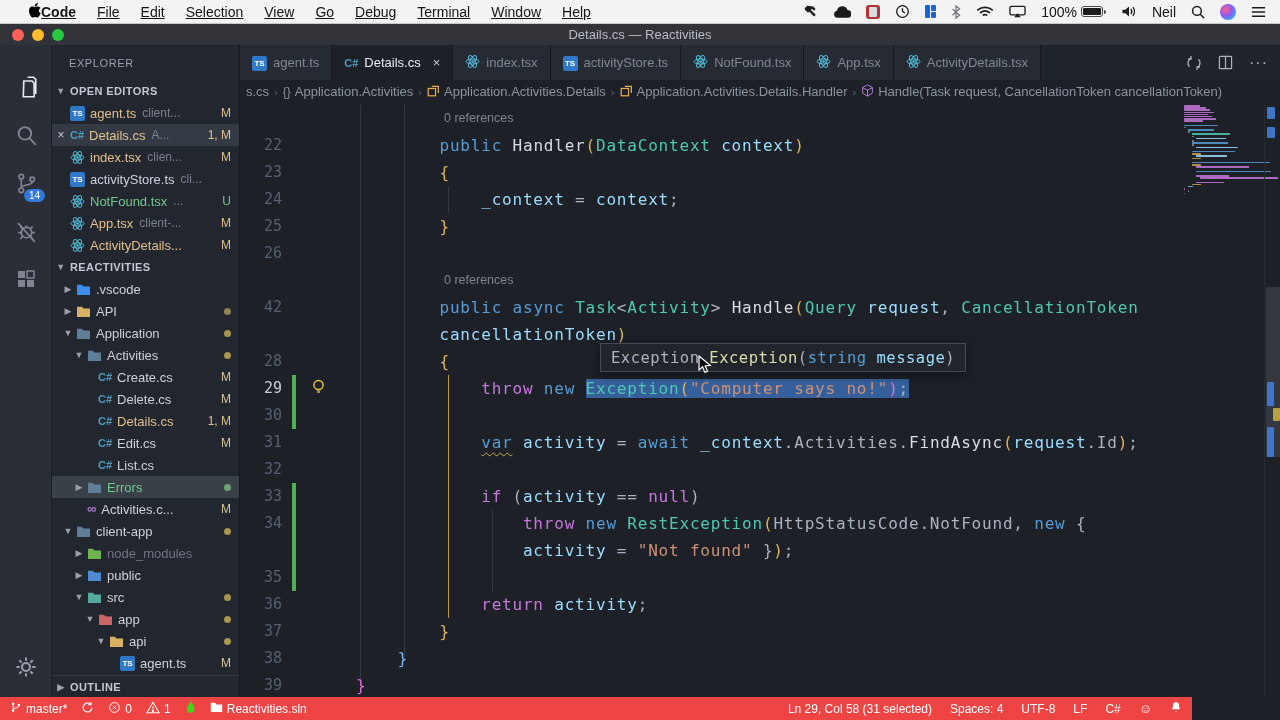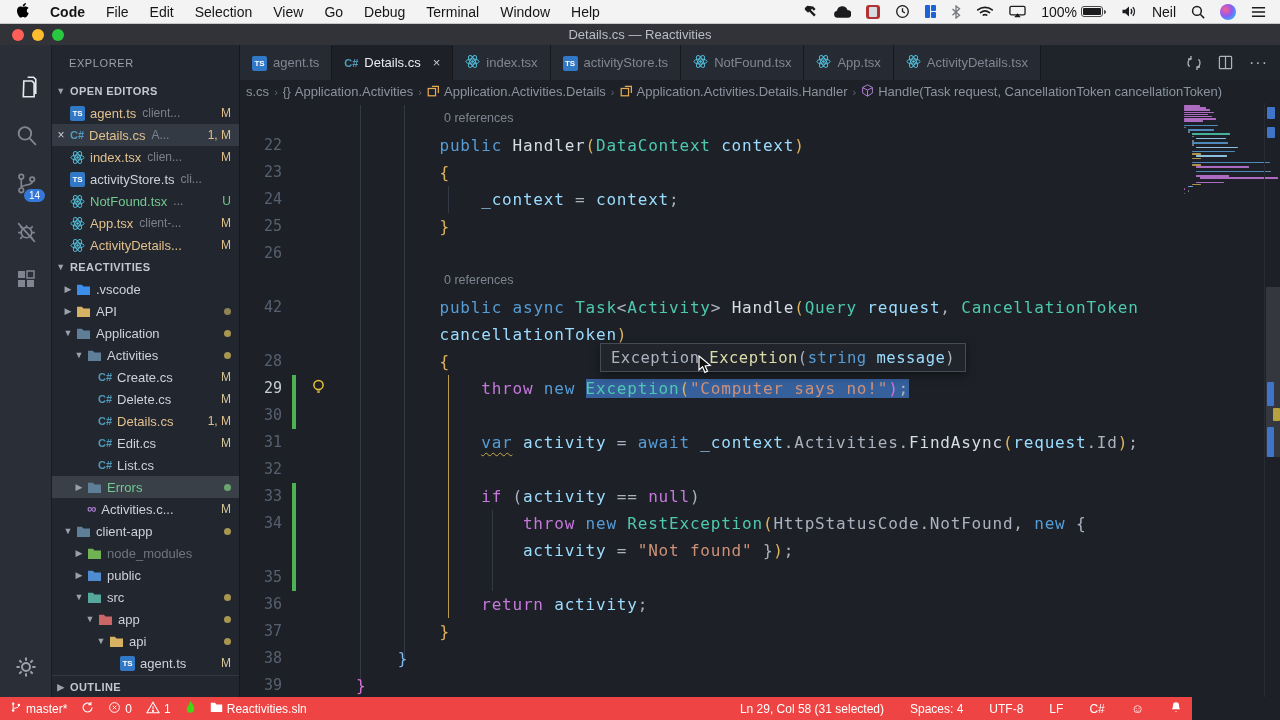--- a/index.html
+++ b/index.html
@@ -3,21 +3,21 @@
 <meta charset="utf-8">
 <style>
   * { margin:0; padding:0; box-sizing:border-box; }
   html,body { width:1280px; height:720px; overflow:hidden; background:#1d2127;
     font-family:"Liberation Sans", sans-serif; }
 
   
   #menubar { position:absolute; top:0; left:0; width:1280px; height:24px;
     background:#f3f3f4; display:flex; align-items:center; color:#151517;
     font-size:14px; border-bottom:1px solid #c9c9cc; z-index:40; }
-  #menubar .mleft { display:flex; align-items:center; gap:21px; padding-left:16px; }
+  #menubar .mleft { display:flex; align-items:center; padding-left:28px;text-decoration:underline; }
   .menu-item { cursor:default; }
   .menu-item.bold { font-weight:bold; }
   #menubar .mright { margin-left:auto; display:flex; align-items:center; gap:15px; padding-right:14px; }
   #menubar .mright > span { display:inline-flex; align-items:center; }
   .battery-shell { width:22px; height:11px; border:1px solid #4a4a4c; border-radius:3px; padding:1px; display:inline-block; }
   .battery-fill { display:block; width:100%; height:100%; background:#1c1c1e; border-radius:1px; }
   .battery-nub { width:2px; height:4px; background:#4a4a4c; border-radius:0 2px 2px 0; margin-left:1px; }
   .film-ic { width:14px; height:14px; background:#b03232; border-radius:3px; display:inline-block; position:relative; }
   .film-ic i { position:absolute; left:3px; top:2px; right:3px; bottom:2px; background:#d8dbe0; border-radius:1px; display:block; }
   .par-ic { display:inline-flex; gap:1.5px; }
@@ -133,21 +133,21 @@
   .mrow { height:2.2px; position:relative; }
   .mrow b { position:absolute; top:0; height:1.5px; display:block; border-radius:.5px; }
   #ruler { position:absolute; left:1024px; top:0; width:16px; height:594px; border-left:1px solid #272c33; }
   .rmark { position:absolute; border-radius:1px; }
 
   
   #statusbar { position:absolute; bottom:0; left:0; width:1192px; height:23px; background:#ef4444;
     color:#fff; font-size:12px; display:flex; align-items:center; padding:0 10px; z-index:30; }
   .st-item { display:inline-flex; align-items:center; gap:4px; margin-right:14px; cursor:pointer; height:23px; }
   #st-right { margin-left:auto; display:flex; align-items:center; }
-  #st-right .st-item { margin-right:0; margin-left:26px; }
+  #st-right .st-item { margin-right:0; margin-left:18px; }
 </style>
 </head>
 <body>
 
 <div id="menubar">
   <div class="mleft">
     <span><svg width="13" height="15" viewBox="0 0 13 15" fill="#000">
           <path d="M9 2.3c.6-.8 1-1.8.9-2.3-.8 0-1.8.6-2.4 1.3-.5.7-1 1.7-.8 2.3.9.1 1.7-.5 2.3-1.3zM10.8 7.9c0-2 1.7-2.9 1.7-2.9s-.9-1.4-2.9-1.4c-1.1 0-2 .7-2.6.7-.6 0-1.5-.7-2.6-.7C2.4 3.6 1 5.3 1 7.7c0 3.2 2.3 6.8 3.8 6.8.7 0 1.3-.6 2.2-.6.9 0 1.4.6 2.2.6 1.5 0 3.2-3 3.5-4.4-1-.4-1.9-1.4-1.9-2.2z"></path>
         </svg></span>
     <span id="menu-items" style="display: flex; gap: 21px;">

